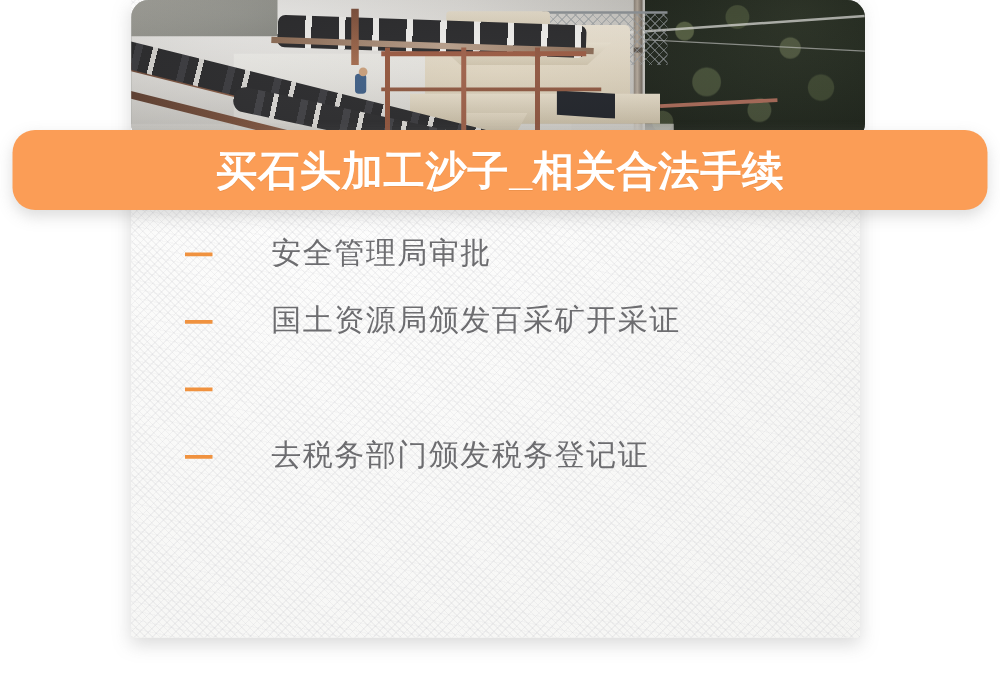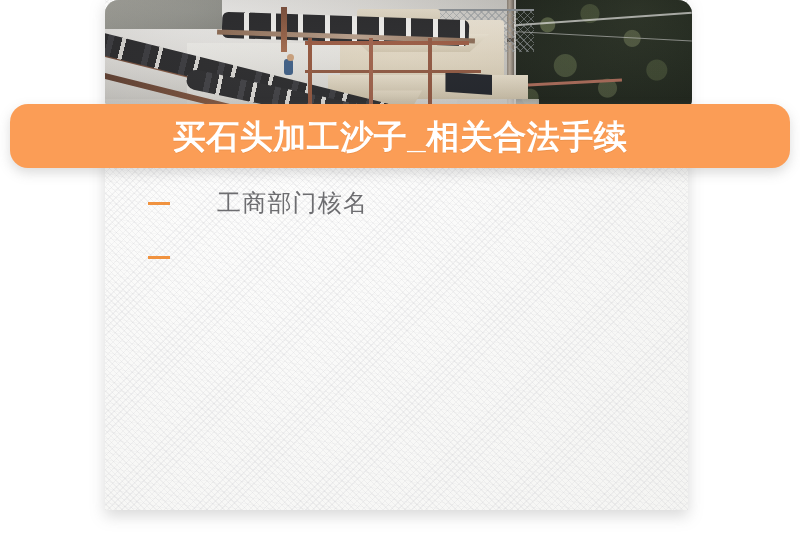--- a/index.html
+++ b/index.html
@@ -279,20 +279,28 @@
     <div class="ph-soft"></div>
   </div>
 
   <div class="banner">
     <div class="banner-title">买石头加工沙子_相关合法手续</div>
   </div>
 
   <div class="list">
     <div class="list-item">
       <span class="dash"></span>
-      <span class="item-text">工商部门核名</span>
+      <span class="item-text">安全管理局审批</span>
+    </div>
+    <div class="list-item">
+      <span class="dash"></span>
+      <span class="item-text">国土资源局颁发百采矿开采证</span>
     </div>
     <div class="list-item">
       <span class="dash"></span>
     </div>
+    <div class="list-item">
+      <span class="dash"></span>
+      <span class="item-text">去税务部门颁发税务登记证</span>
+    </div>
   </div>
 
 </div>
 
 </body></html>

